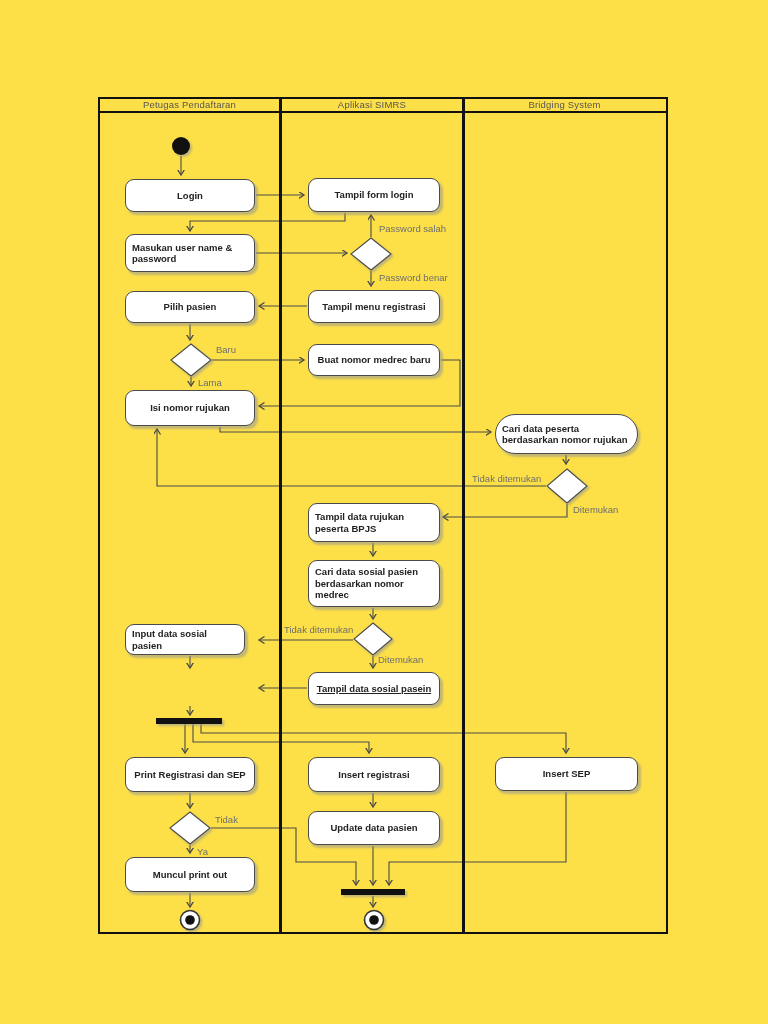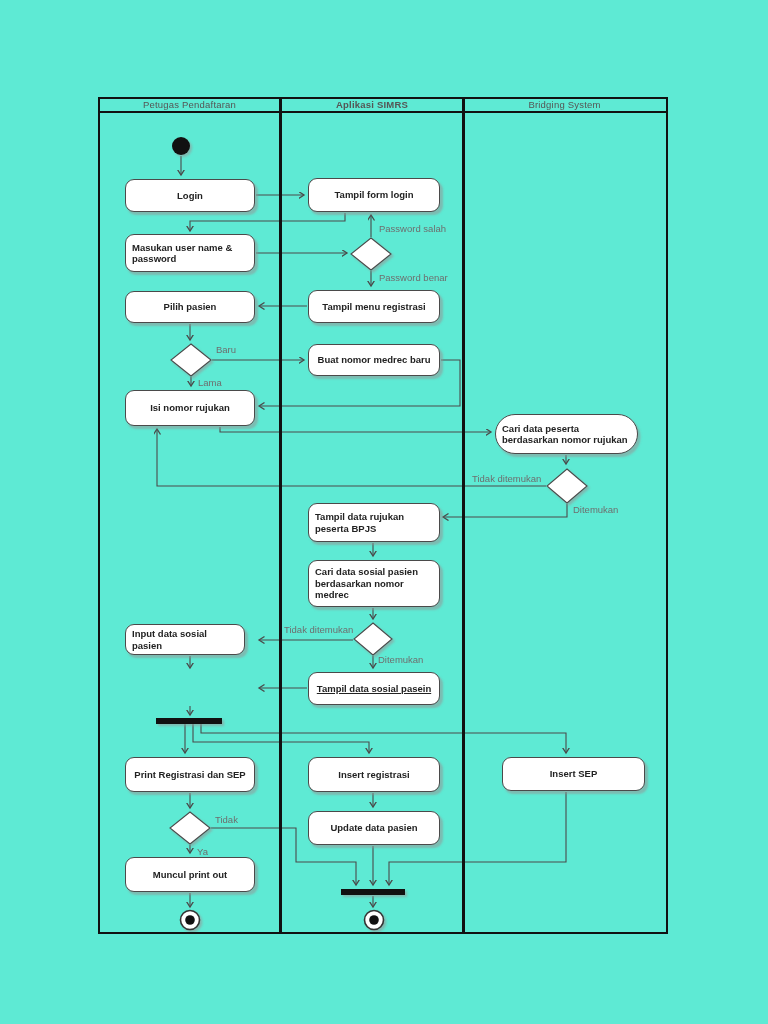--- a/index.html
+++ b/index.html
@@ -1,16 +1,16 @@
 <!DOCTYPE html>
 <html><head>
 <meta charset="utf-8">
 <style>
   html,body{margin:0;padding:0;background:#ffffff;}
-  #page{position:relative;width:768px;height:1024px;background:#5eead4;overflow:hidden;
+  #page{position:relative;width:768px;height:1024px;background:#fde047;overflow:hidden;
         font-family:"Liberation Sans",sans-serif;}
   
   .frame{position:absolute;border:2px solid #111;background:transparent;}
   .vdivider{position:absolute;background:#111;}
   .hline{position:absolute;background:#111;}
   .lane-title{position:absolute;display:flex;align-items:center;justify-content:center;
               font-size:9.5px;color:#555;letter-spacing:.2px;}
   
   .act{position:absolute;box-sizing:border-box;background:#fff;border:1.2px solid #4a4a4a;
        border-radius:9px;display:flex;align-items:center;justify-content:center;text-align:left;
@@ -84,42 +84,42 @@
       <circle cx="374" cy="920" r="4.8" fill="#111"></circle>
     </g>
   </svg>
 
   <div class="frame" style="left:98px;top:97px;width:566px;height:833px;"></div>
   <div class="hline" style="left:98px;top:111px;width:570px;height:2px;"></div>
   <div class="vdivider" style="left:279px;top:97px;width:3px;height:837px;"></div>
   <div class="vdivider" style="left:462px;top:97px;width:3px;height:837px;"></div>
 
   <div class="lane-title" style="left:100px;top:98px;width:179px;height:13px;">Petugas Pendaftaran</div>
-  <div class="lane-title" style="left:282px;top:98px;width:180px;height:13px;font-weight:bold;">Aplikasi SIMRS</div>
+  <div class="lane-title" style="left:282px;top:98px;width:180px;height:13px;">Aplikasi SIMRS</div>
   <div class="lane-title" style="left:465px;top:98px;width:199px;height:13px;">Bridging System</div>
 
   <div class="act" style="left:125px;top:179px;width:130px;height:33px;">Login</div>
   <div class="act" style="left:125px;top:234px;width:130px;height:38px;">Masukan user name &amp; password</div>
   <div class="act" style="left:125px;top:291px;width:130px;height:32px;">Pilih pasien</div>
   <div class="act" style="left:125px;top:390px;width:130px;height:36px;">Isi nomor rujukan</div>
   <div class="act" style="left:125px;top:624px;width:120px;height:31px;">Input data sosial pasien</div>
   <div class="act" style="left:125px;top:757px;width:130px;height:35px;">Print Registrasi dan SEP</div>
   <div class="act" style="left:125px;top:857px;width:130px;height:35px;">Muncul print out</div>
 
   <div class="act" style="left:308px;top:178px;width:132px;height:34px;">Tampil form login</div>
   <div class="act" style="left:308px;top:290px;width:132px;height:33px;">Tampil menu registrasi</div>
   <div class="act" style="left:308px;top:344px;width:132px;height:32px;">Buat nomor medrec baru</div>
   <div class="act" style="left:308px;top:503px;width:132px;height:39px;">Tampil data rujukan peserta BPJS</div>
   <div class="act" style="left:308px;top:560px;width:132px;height:47px;">Cari data sosial pasien berdasarkan nomor medrec</div>
   <div class="act" style="left:308px;top:672px;width:132px;height:33px;text-decoration:underline;">Tampil data sosial pasein</div>
   <div class="act" style="left:308px;top:811px;width:132px;height:34px;">Update data pasien</div>
   <div class="act" style="left:308px;top:757px;width:132px;height:35px;">Insert registrasi</div>
 
   <div class="act" style="left:495px;top:414px;width:143px;height:40px;border-radius:20px;">Cari data peserta berdasarkan nomor rujukan</div>
-  <div class="act" style="left:495px;top:757px;width:143px;height:34px;margin-left:7px;">Insert SEP</div>
+  <div class="act" style="left:495px;top:757px;width:143px;height:34px;">Insert SEP</div>
 
   <div class="elabel" style="left:379px;top:223px;">Password salah</div>
   <div class="elabel" style="left:379px;top:272px;">Password benar</div>
   <div class="elabel" style="left:216px;top:344px;">Baru</div>
   <div class="elabel" style="left:198px;top:377px;">Lama</div>
   <div class="elabel" style="left:472px;top:473px;">Tidak ditemukan</div>
   <div class="elabel" style="left:573px;top:504px;">Ditemukan</div>
   <div class="elabel" style="left:284px;top:624px;">Tidak ditemukan</div>
   <div class="elabel" style="left:378px;top:654px;">Ditemukan</div>
   <div class="elabel" style="left:215px;top:814px;">Tidak</div>

